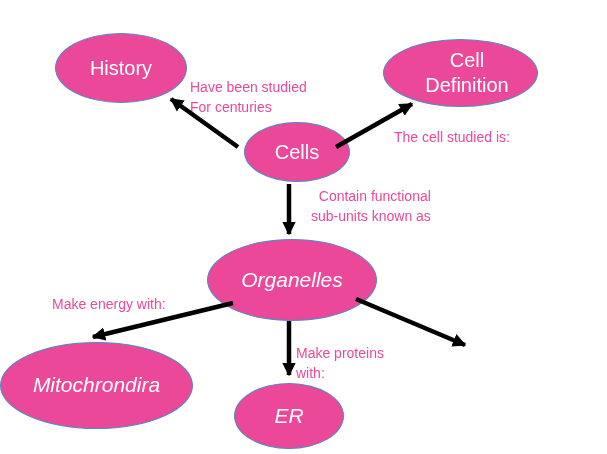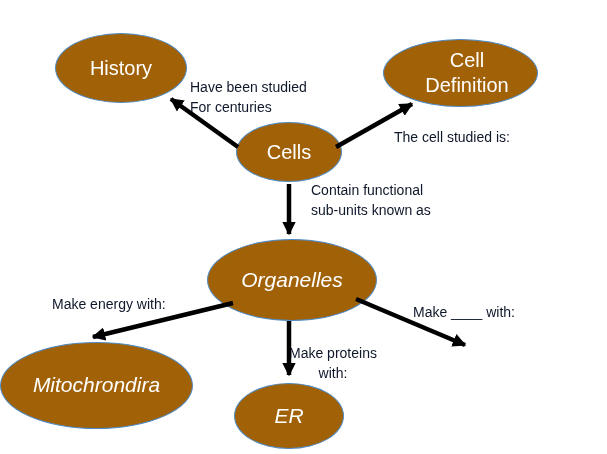--- a/index.html
+++ b/index.html
@@ -10,21 +10,21 @@
   }
   .canvas {
     position: relative;
     width: 607px;
     height: 454px;
     background: #ffffff;
     overflow: hidden;
   }
   .node {
     position: absolute;
-    background: #a16207;
+    background: #ec4899;
     border: 1px solid #4e8ac5;
     border-radius: 50%;
     display: flex;
     align-items: center;
     justify-content: center;
     box-sizing: border-box;
     z-index: 1;
   }
   .node-label {
     color: #ffffff;
@@ -37,21 +37,21 @@
     white-space: normal;
     width: 96px;
     margin-left: 13px;
   }
   .node-label.big {
     font-size: 21px;
     font-style: italic;
   }
   .edge-label {
     position: absolute;
-    color: #0f172a;
+    color: #ec4899;
     font-size: 14px;
     line-height: 20px;
     white-space: pre-line;
     z-index: 2;
   }
   .arrows {
     position: absolute;
     left: 0;
     top: 0;
     z-index: 3;
@@ -68,21 +68,21 @@
 <div class="canvas">
 
   <div class="node" style="left:55px; top:33px; width:132px; height:70px;">
     <div class="node-label">History</div>
   </div>
 
   <div class="node" style="left:383px; top:39px; width:155px; height:68px;">
     <div class="node-label wrap">Cell Definition</div>
   </div>
 
-  <div class="node" style="left:236px; top:122px; width:106px; height:60px;">
+  <div class="node" style="left:244px; top:122px; width:106px; height:60px;">
     <div class="node-label">Cells</div>
   </div>
 
   <div class="node" style="left:207px; top:239px; width:170px; height:82px;">
     <div class="node-label big">Organelles</div>
   </div>
 
   <div class="node" style="left:0px; top:342px; width:193px; height:87px;">
     <div class="node-label big">Mitochrondira</div>
   </div>
@@ -90,29 +90,28 @@
   <div class="node" style="left:234px; top:383px; width:110px; height:66px;">
     <div class="node-label big">ER</div>
   </div>
 
 
   <div class="edge-label" style="left:190px; top:77px;">Have been studied
 For centuries</div>
 
   <div class="edge-label" style="left:394px; top:127px;">The cell studied is:</div>
 
-  <div class="edge-label" style="left:311px; top:180px;">Contain functional
+  <div class="edge-label" style="left:311px; top:186px;text-align:right;">Contain functional
 sub-units known as</div>
 
   <div class="edge-label" style="left:52px; top:294px;">Make energy with:</div>
 
-  <div class="edge-label" style="left:289px; top:343px;text-align:center;">Make proteins
+  <div class="edge-label" style="left:296px; top:343px;">Make proteins
 with:</div>
 
-  <div class="edge-label" style="left:413px; top:302px;">Make ____ with:</div>
 
   <svg class="arrows" width="607" height="454" viewBox="0 0 607 454">
     <defs>
       <marker id="ah" viewBox="0 0 10 10" refX="9" refY="5" markerWidth="3" markerHeight="3.2" orient="auto">
         <path d="M0,0 L10,5 L0,10 Z" fill="#000000"></path>
       </marker>
     </defs>
     <line x1="238" y1="147" x2="171" y2="99" marker-end="url(#ah)"></line>
     <line x1="336" y1="147" x2="412" y2="104" marker-end="url(#ah)"></line>
     <line x1="289" y1="184" x2="289" y2="234" marker-end="url(#ah)"></line>

